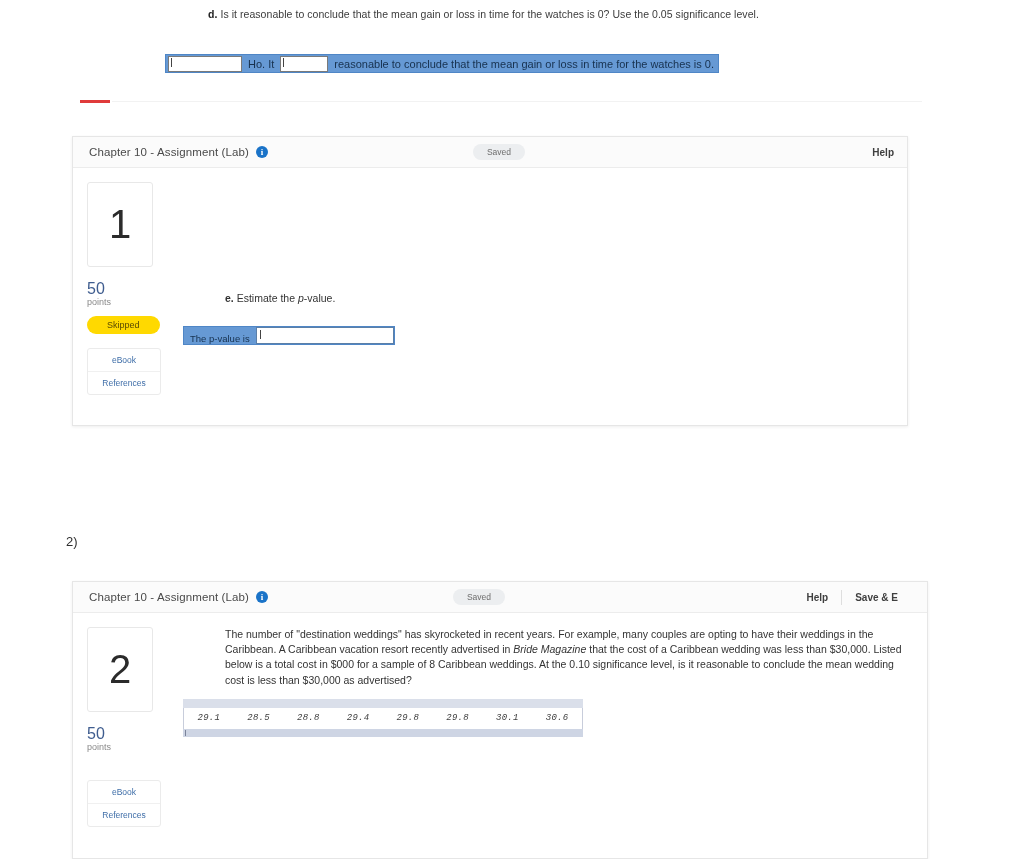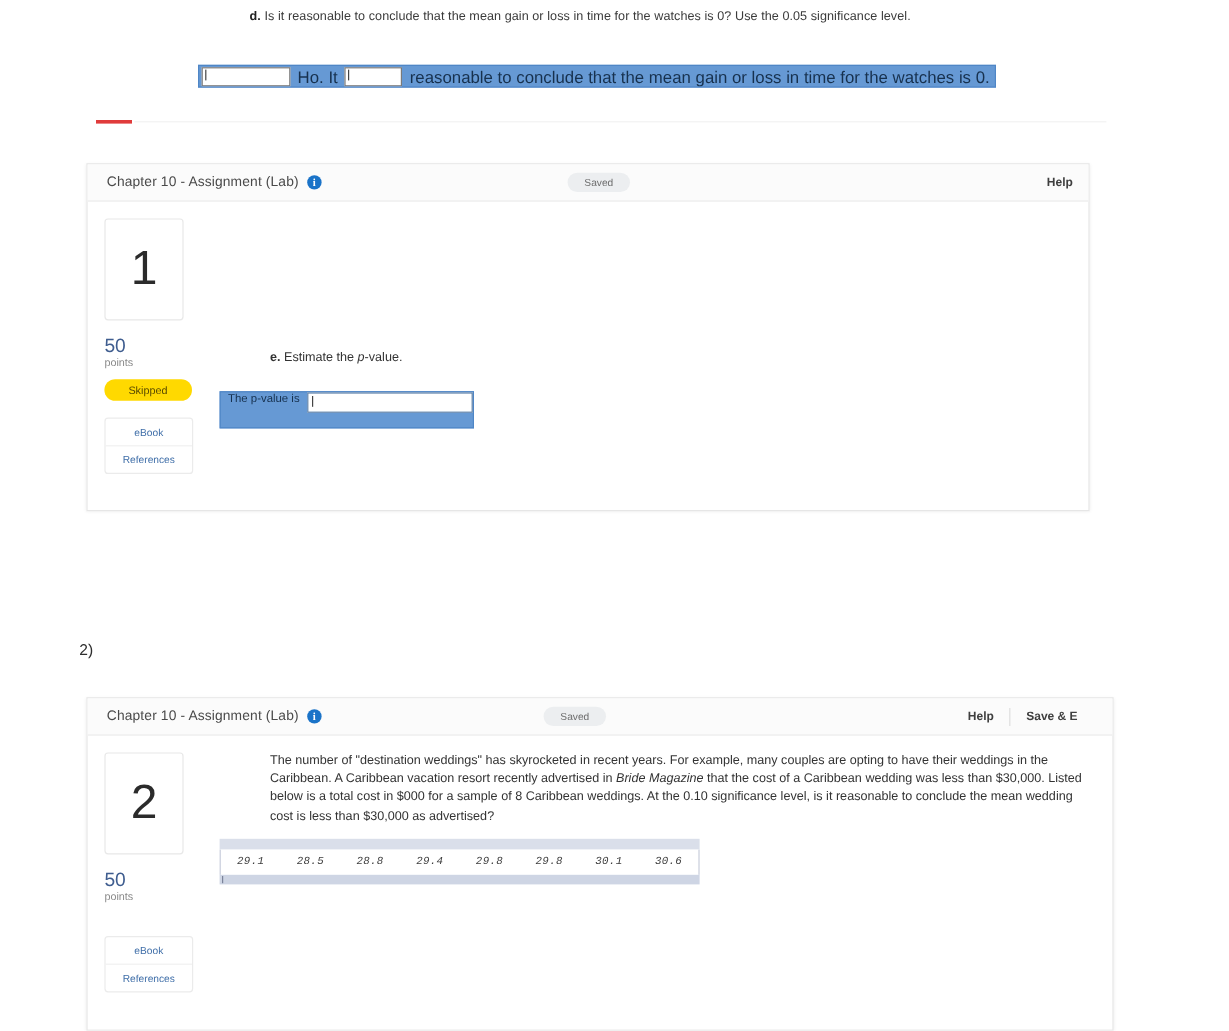--- a/index.html
+++ b/index.html
@@ -32,21 +32,21 @@
     background: #ffffff; border: 1px solid #7a7a7a;
     height: 16px; margin: 0 2px; position: relative;
   }
   .answer-strip .blank.w1 { width: 74px; }
   .answer-strip .blank.w2 { width: 48px; }
   .answer-strip .blank::before {
     content: ""; position: absolute; left: 2px; top: 1px;
     width: 1px; height: 9px; background: #444;
   }
   .answer-strip .lbl {
-    color: #17314e; font-size: 14px; padding: 0 4px; white-space: nowrap; text-align: right;
+    color: #17314e; font-size: 11px; padding: 0 4px; white-space: nowrap; text-align: right;
   }
 
   
   .red-rule {
     position: absolute; left: 80px; top: 100px; width: 30px; height: 3px;
     background: #e03b3b;
   }
   .faint-rule {
     position: absolute; left: 112px; top: 101px; width: 810px; height: 1px;
     background: #f2f2f2;
@@ -112,21 +112,21 @@
 
   
   .content { flex: 1 1 auto; padding: 14px 16px 0 14px; min-width: 0; }
 
   .q-label { font-size: 10.5px; color: #333; line-height: 1.45; margin-left: 42px; }
   .q-label b { font-weight: 700; }
   .q-label i { font-style: italic; }
   .q-red { color: #e8202a; font-weight: 700; }
 
   .pvalue-strip {
-    margin-top: 20px; display: inline-flex; align-items: flex-start; height: 31px;
+    margin-top: 20px; display: inline-flex; align-items: flex-end; height: 19px;
     background: #6699d4; border: 1px solid #4f86c6;
   }
   .pvalue-strip .lbl { font-size: 9.5px; color: #16314f; padding: 0 6px; white-space: nowrap; }
   .pvalue-strip .blank {
     background: #fff; border: 1px solid #5b7fa8; height: 17px; width: 138px;
     position: relative;
   }
   .pvalue-strip .blank::before {
     content: ""; position: absolute; left: 3px; top: 2px; width: 1px; height: 9px; background: #444;
   }

